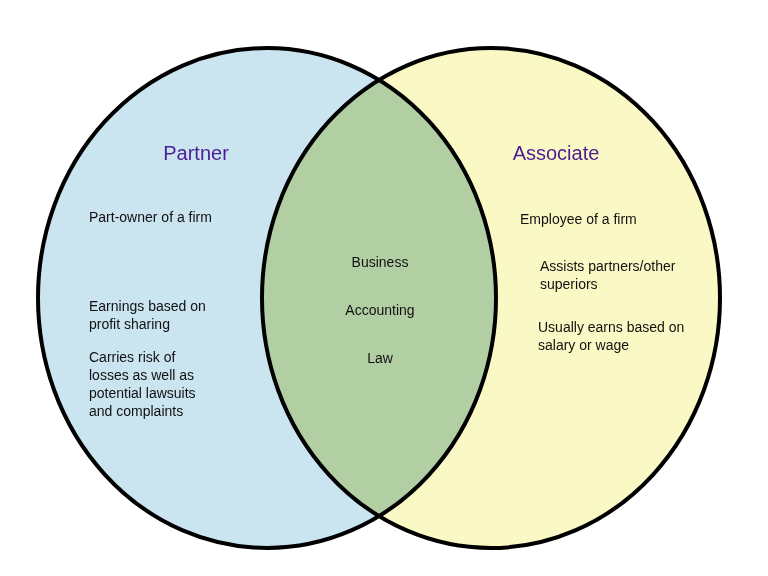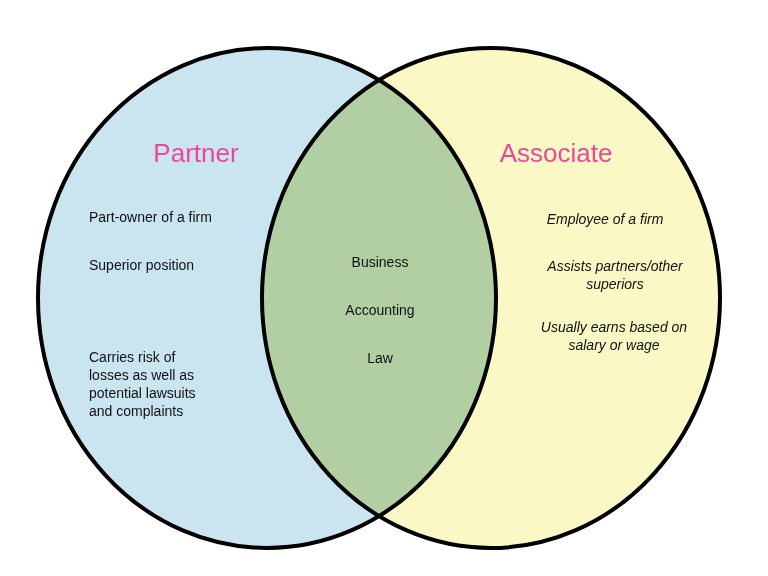--- a/index.html
+++ b/index.html
@@ -24,28 +24,28 @@
     height: 576px;
   }
   .label {
     position: absolute;
     font-size: 14px;
     line-height: 18px;
     color: #111111;
   }
   .title {
     position: absolute;
-    font-size: 26px;
+    font-size: 20px;
     line-height: 32px;
-    color: #ec4899;
+    color: #4c1d95;
     white-space: nowrap;
     transform: translateX(-50%);
   }
   .left-item  { text-align: left; }
-  .right-item { text-align: center; font-style: italic; }
+  .right-item { text-align: left; }
   .center-item {
     text-align: left;
     transform: translateX(-50%);
     white-space: nowrap;
   }
 </style>
 </head>
 <body>
 
 <div class="canvas">
@@ -68,22 +68,22 @@
     <ellipse cx="267" cy="298" rx="229" ry="250" fill="none" stroke-width="4" stroke="#000000"></ellipse>
     <ellipse cx="491" cy="298" rx="229" ry="250" fill="none" stroke-width="4" stroke="#000000"></ellipse>
   </svg>
 
   <div class="title" style="left:196px; top:137px;">Partner</div>
 
   <div class="title" style="left:556px; top:137px;">Associate</div>
 
   <div class="label left-item" style="left:89px; top:208px; width:160px;">Part-owner of a firm</div>
 
-  <div class="label left-item" style="left:89px; top:256px; width:160px;">Superior position</div>
 
+  <div class="label left-item" style="left:89px; top:297px; width:122px;">Earnings based on profit sharing</div>
 
   <div class="label left-item" style="left:89px; top:348px; width:112px;">Carries risk of losses as well as potential lawsuits and complaints</div>
 
   <div class="label center-item" style="left:380px; top:253px;">Business</div>
 
   <div class="label center-item" style="left:380px; top:301px;">Accounting</div>
 
   <div class="label center-item" style="left:380px; top:349px;">Law</div>
 
   <div class="label right-item" style="right:78px; top:210px; width:170px;">Employee of a firm</div>

